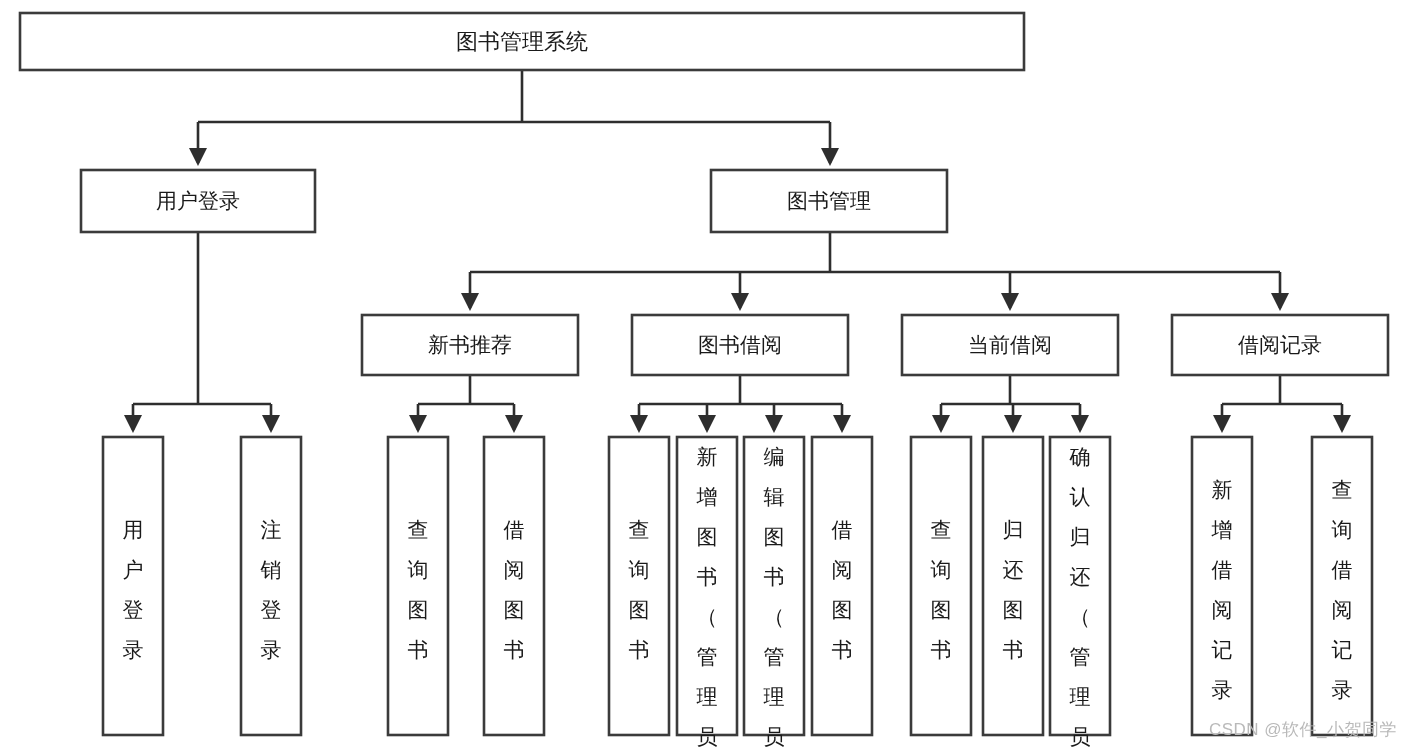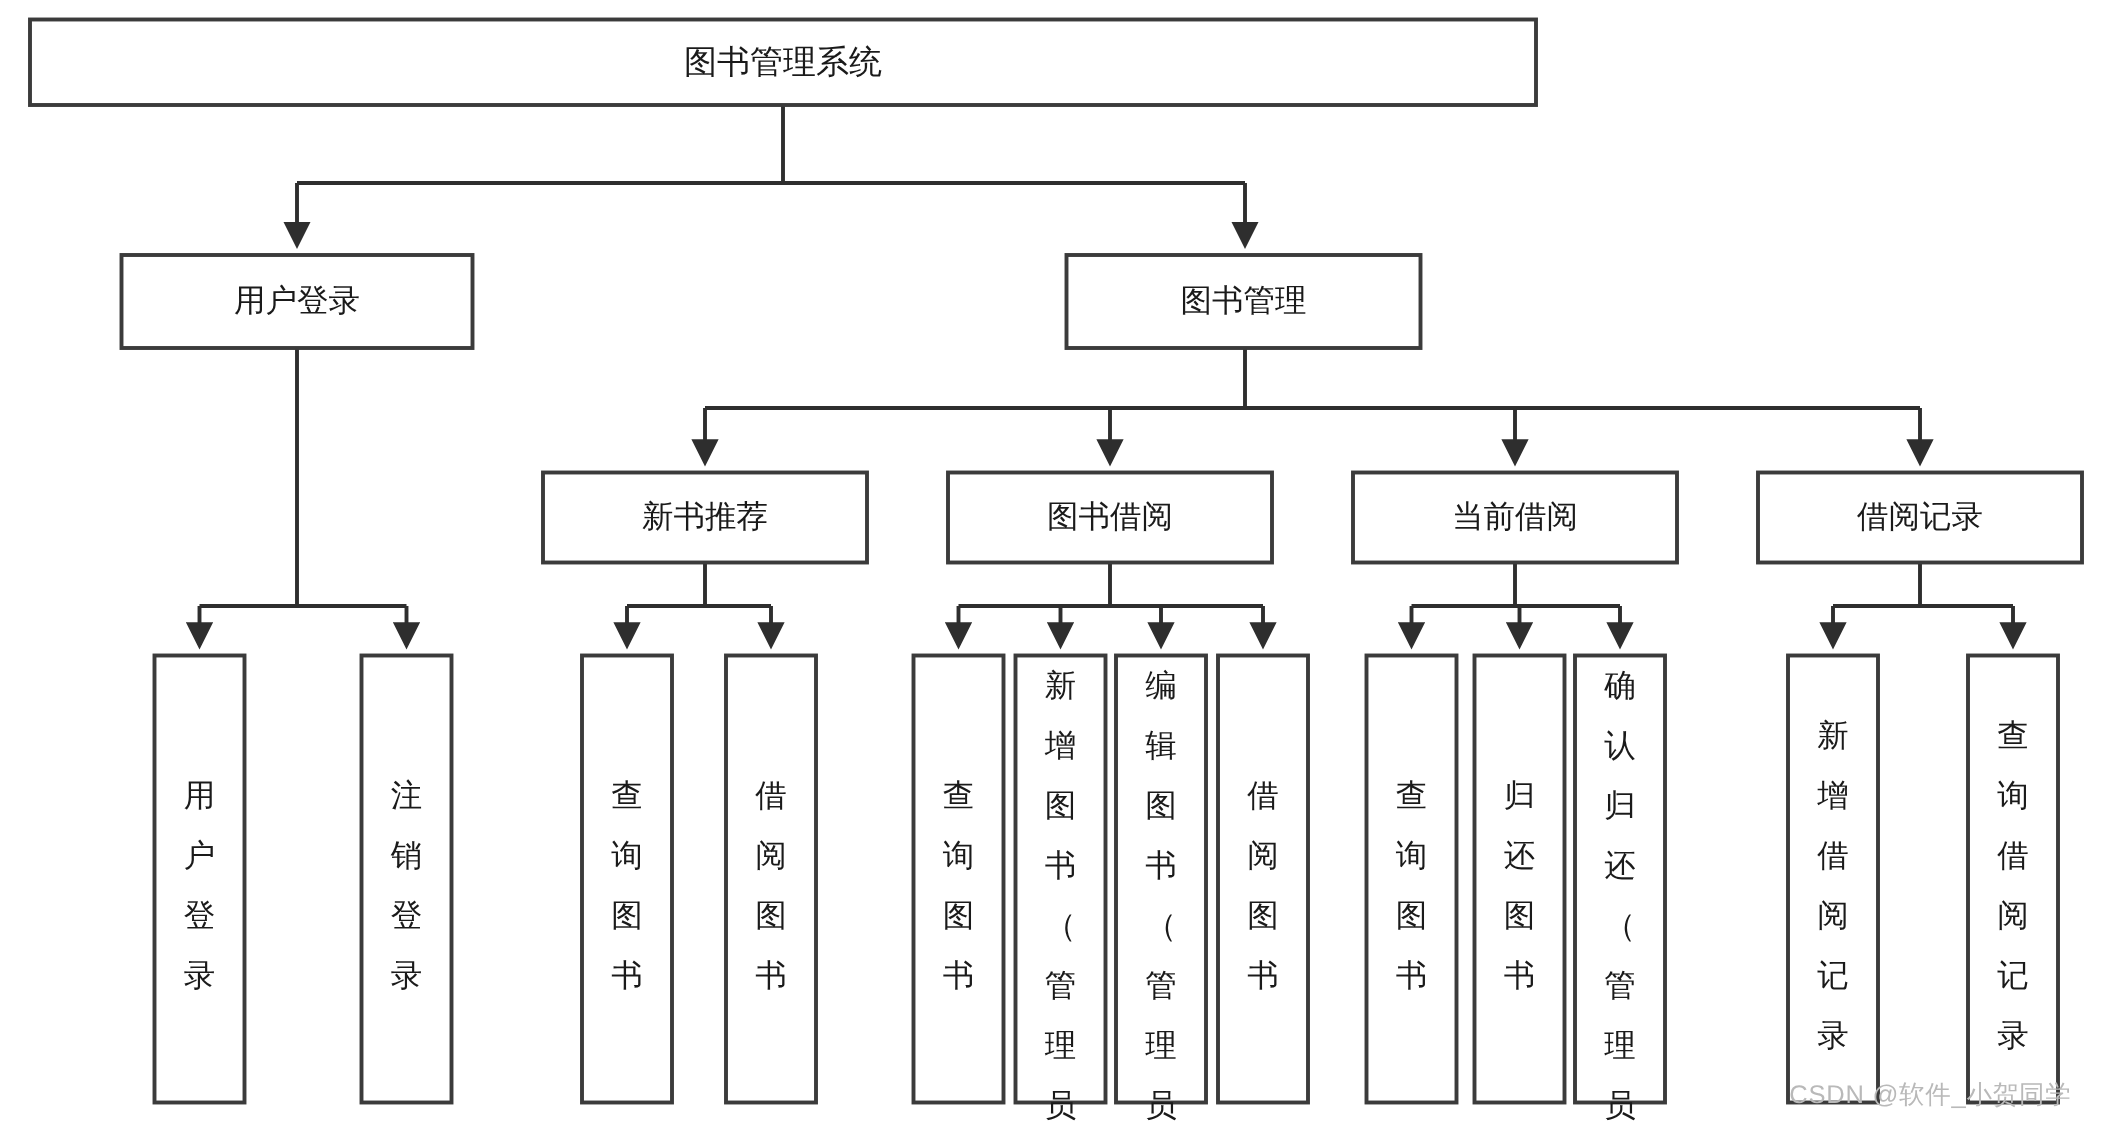--- a/index.html
+++ b/index.html
@@ -45,21 +45,21 @@
     stroke: #2e2e2e;
     stroke-width: 2.6;
     fill: none;
   }
   .arrow-head {
     fill: #2e2e2e;
     stroke: none;
   }
   .watermark {
     position: absolute;
-    right: 24px;
+    right: 8px;
     bottom: 6px;
     font-family: "Liberation Sans", "DejaVu Sans", sans-serif;
     font-size: 17px;
     color: #b9b9b9;
     letter-spacing: 0.5px;
     white-space: nowrap;
     pointer-events: none;
   }
 </style>
 </head>

